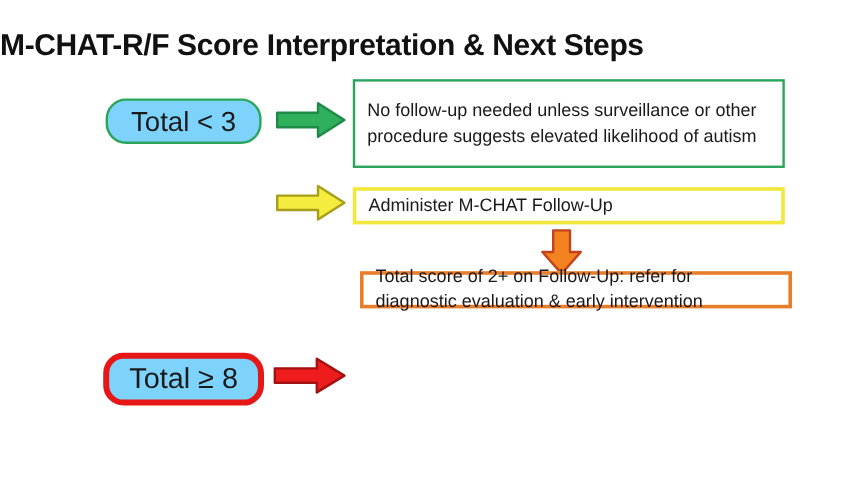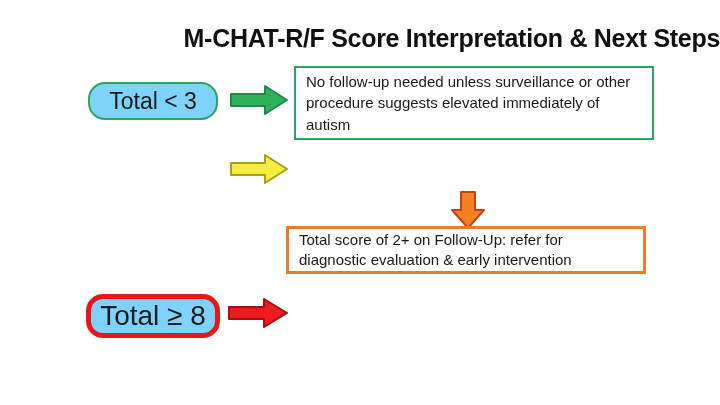--- a/index.html
+++ b/index.html
@@ -6,48 +6,48 @@
   .slide{
     position:relative;
     width:720px;height:405px;
     background:#ffffff;
     font-family:"Liberation Sans",sans-serif;
     color:var(--text,#1a1a1a);
     overflow:hidden;
   }
   .title{
     position:absolute;left:0;top:24px;width:720px;
-    text-align:right;
+    text-align:left;
     font-size:25px;font-weight:bold;
     letter-spacing:-0.3px;
     color:#111111;
   }
   .score-box{
     position:absolute;
     display:flex;align-items:center;justify-content:center;
     background:#7dd3fc;
     font-size:23px;
     box-sizing:border-box;
     text-align:center;
     border-radius:17px;
   }
   .score-green{left:88px;top:82px;width:130px;height:38px;border:2.5px solid var(--green);}
   .score-yellow{left:88px;top:153px;width:130px;height:38px;border:3px solid var(--yellow);}
-  .score-red{left:86px;top:294px;width:134px;height:44px;border:5px solid var(--red);font-size:28px;}
+  .score-red{left:86px;top:294px;width:134px;height:44px;border:5px solid var(--red);font-size:24px;}
   .result-box{
     position:absolute;
     box-sizing:border-box;
     background:#ffffff;
     font-size:15px;line-height:1.42;
     display:flex;align-items:center;
   }
   .result-box .inner{padding:3px 10px;}
   .result-green{left:294px;top:66px;width:360px;height:74px;border:2.5px solid var(--green);}
   .result-yellow{left:294px;top:156px;width:360px;height:31px;border:3px solid var(--yellow);}
-  .result-orange{left:286px;top:226px;width:360px;height:48px;border:3px solid var(--orange);line-height:1.35;}
+  .result-orange{left:300px;top:226px;width:360px;height:31px;border:3px solid var(--orange);line-height:1.35;}
   .result-red{left:292px;top:288px;width:364px;height:55px;border:5px solid var(--red);}
   .arrow{position:absolute;}
   .arrow-green-pos{left:229px;top:83px;}
   .arrow-yellow-pos{left:229px;top:152px;}
   .arrow-red-pos{left:227px;top:295px;}
   .arrow-down-pos{left:450px;top:190px;}
   .arrow svg{display:block;}
   .poly-green{fill:var(--green-arrow);stroke:var(--green-arrow-outline);}
   .poly-yellow{fill:var(--yellow-arrow);stroke:var(--yellow-arrow-outline);}
   .poly-orange{fill:var(--orange-arrow);stroke:var(--orange-arrow-outline);}
@@ -63,27 +63,30 @@
 
   <div class="score-box score-green">
     <span>Total &lt; 3</span>
   </div>
   <div class="arrow arrow-green-pos">
     <svg width="60" height="34" viewBox="0 0 60 34">
       <polygon class="poly-green" points="2,11 36,11 36,3 58,17 36,31 36,23 2,23"></polygon>
     </svg>
   </div>
   <div class="result-box result-green">
-    <div class="inner">No follow-up needed unless surveillance or other procedure suggests elevated immediately of autism</div>
+    <div class="inner">No follow-up needed unless surveillance or other procedure suggests elevated likelihood of autism</div>
   </div>
 
   <div class="arrow arrow-yellow-pos">
     <svg width="60" height="34" viewBox="0 0 60 34">
       <polygon class="poly-yellow" points="2,11 36,11 36,3 58,17 36,31 36,23 2,23"></polygon>
     </svg>
+  </div>
+  <div class="result-box result-yellow">
+    <div class="inner">Administer M-CHAT Follow-Up</div>
   </div>
 
   <div class="arrow arrow-down-pos">
     <svg width="36" height="40" viewBox="0 0 36 40">
       <polygon class="poly-orange" points="11,2 25,2 25,20 34,20 18,38 2,20 11,20"></polygon>
     </svg>
   </div>
   <div class="result-box result-orange">
     <div class="inner">Total score of 2+ on Follow-Up: refer for diagnostic evaluation &amp; early intervention</div>
   </div>

